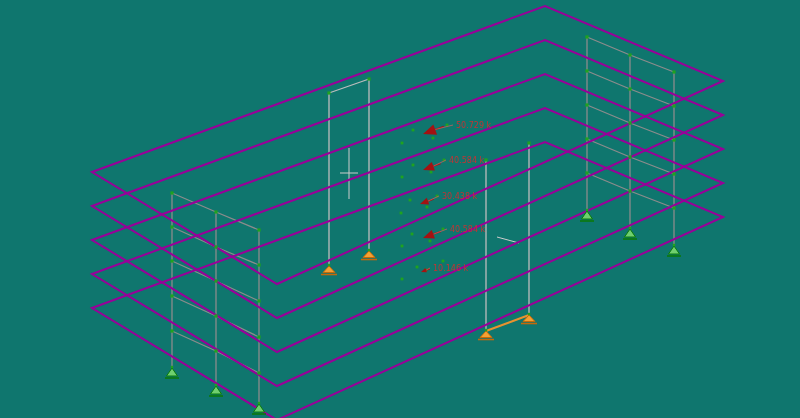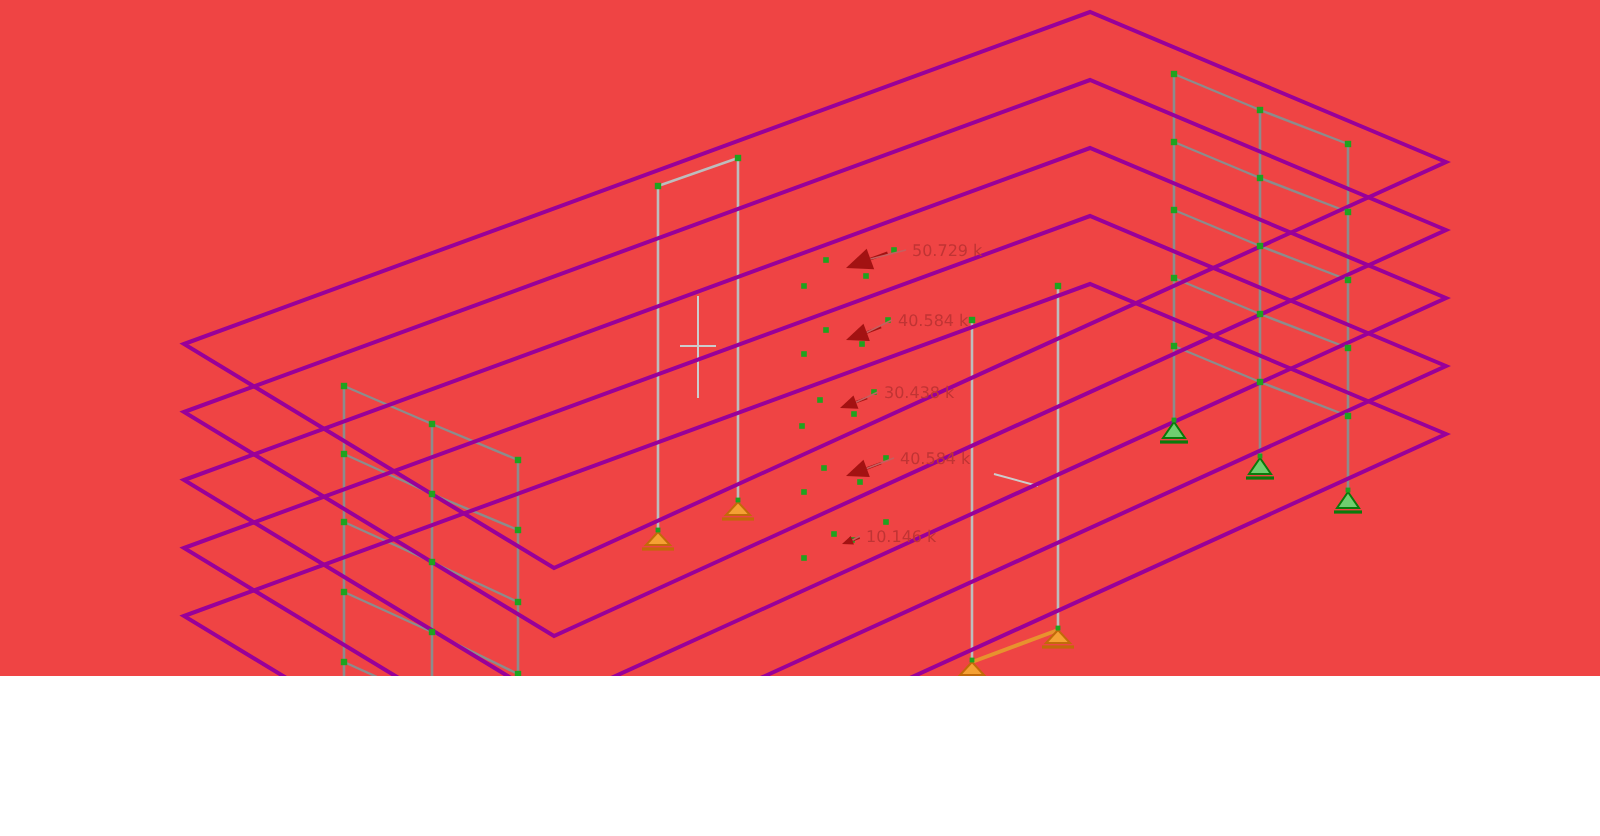--- a/index.html
+++ b/index.html
@@ -1,19 +1,19 @@
 <!DOCTYPE html>
 <html><head>
 <meta charset="utf-8">
 <style>
   html, body { margin: 0; padding: 0; background: #ffffff; }
   #viewport {
     position: relative;
-    width: 800px; height: 338px;
-    background: #ef4444;
+    width: 800px; height: 418px;
+    background: #0f766e;
     overflow: hidden;
     font-family: "DejaVu Sans", sans-serif;
   }
   svg text {
     font-family: "DejaVu Sans", sans-serif;
     font-size: 8px;
   }
 </style>
 </head>
 <body>

